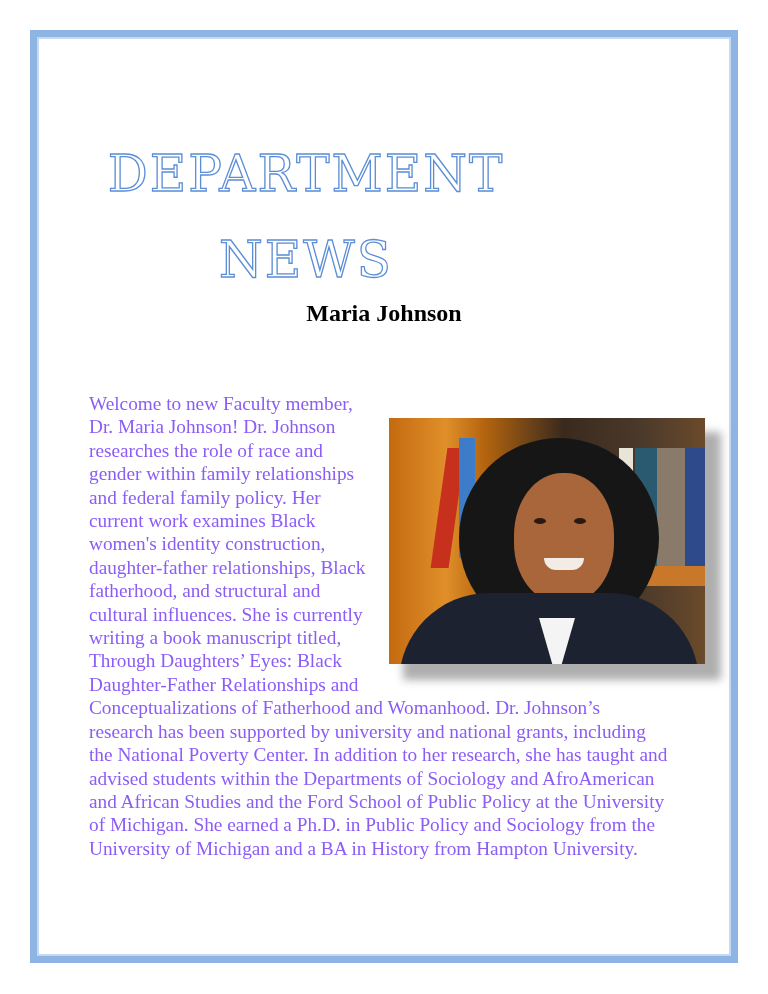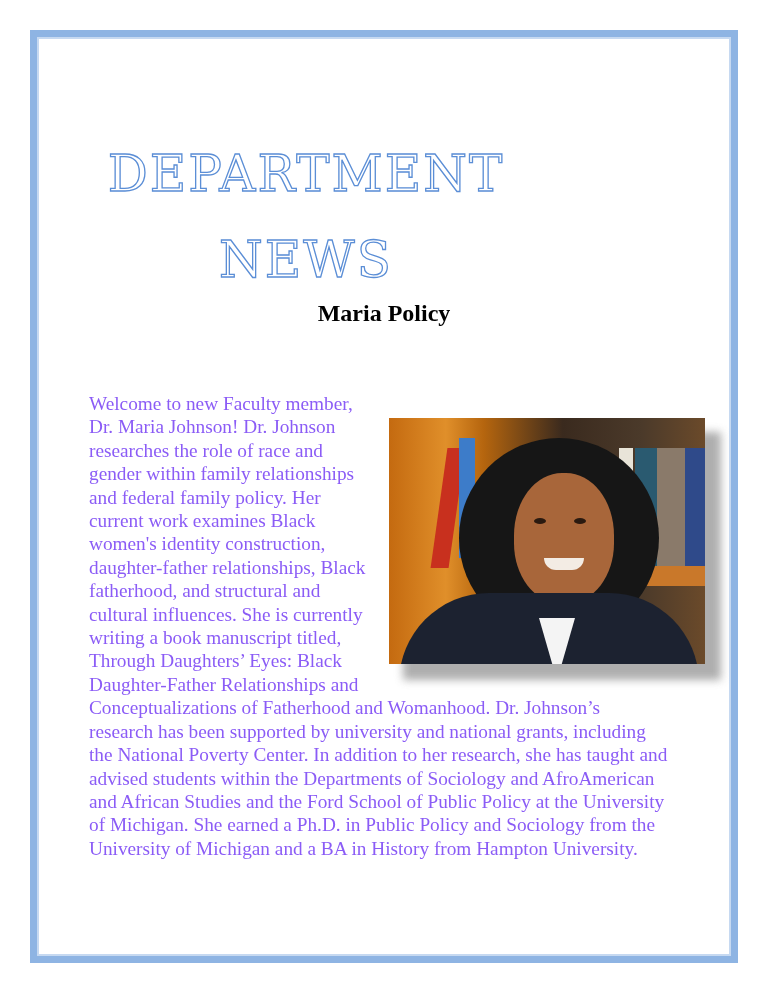--- a/index.html
+++ b/index.html
@@ -54,21 +54,21 @@
 </head>
 <body>
 
 <div class="page-border">
   <div class="page-border-inner"></div>
 </div>
 
 <div class="title title-line1">Department</div>
 <div class="title title-line2">News</div>
 
-<div class="name">Maria Policy</div>
+<div class="name">Maria Johnson</div>
 
 <div class="body-text">
   <div class="photo-wrap" title="Portrait of Dr. Maria Johnson smiling in front of a bookshelf">
     <div class="photo-shadow"></div>
     <div class="photo">
       <div class="books" style="left:50px;width:18px;background:#c8301e;transform:skewX(-8deg);"></div>
       <div class="books" style="left:70px;width:16px;background:#3d7cc9;top:20px;"></div>
       <div class="books" style="left:230px;width:14px;background:#e8e4d8;"></div>
       <div class="books" style="left:246px;width:22px;background:#2a5a70;"></div>
       <div class="books" style="left:268px;width:28px;background:#8a7a6a;"></div>

